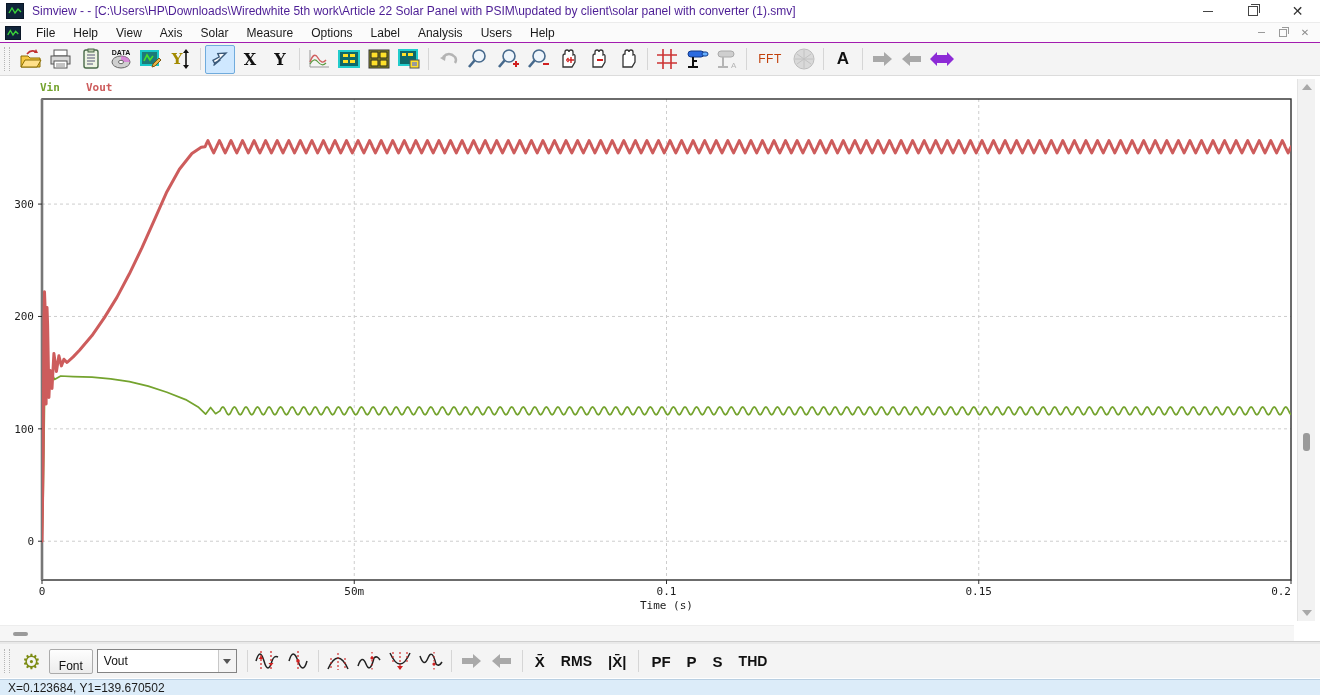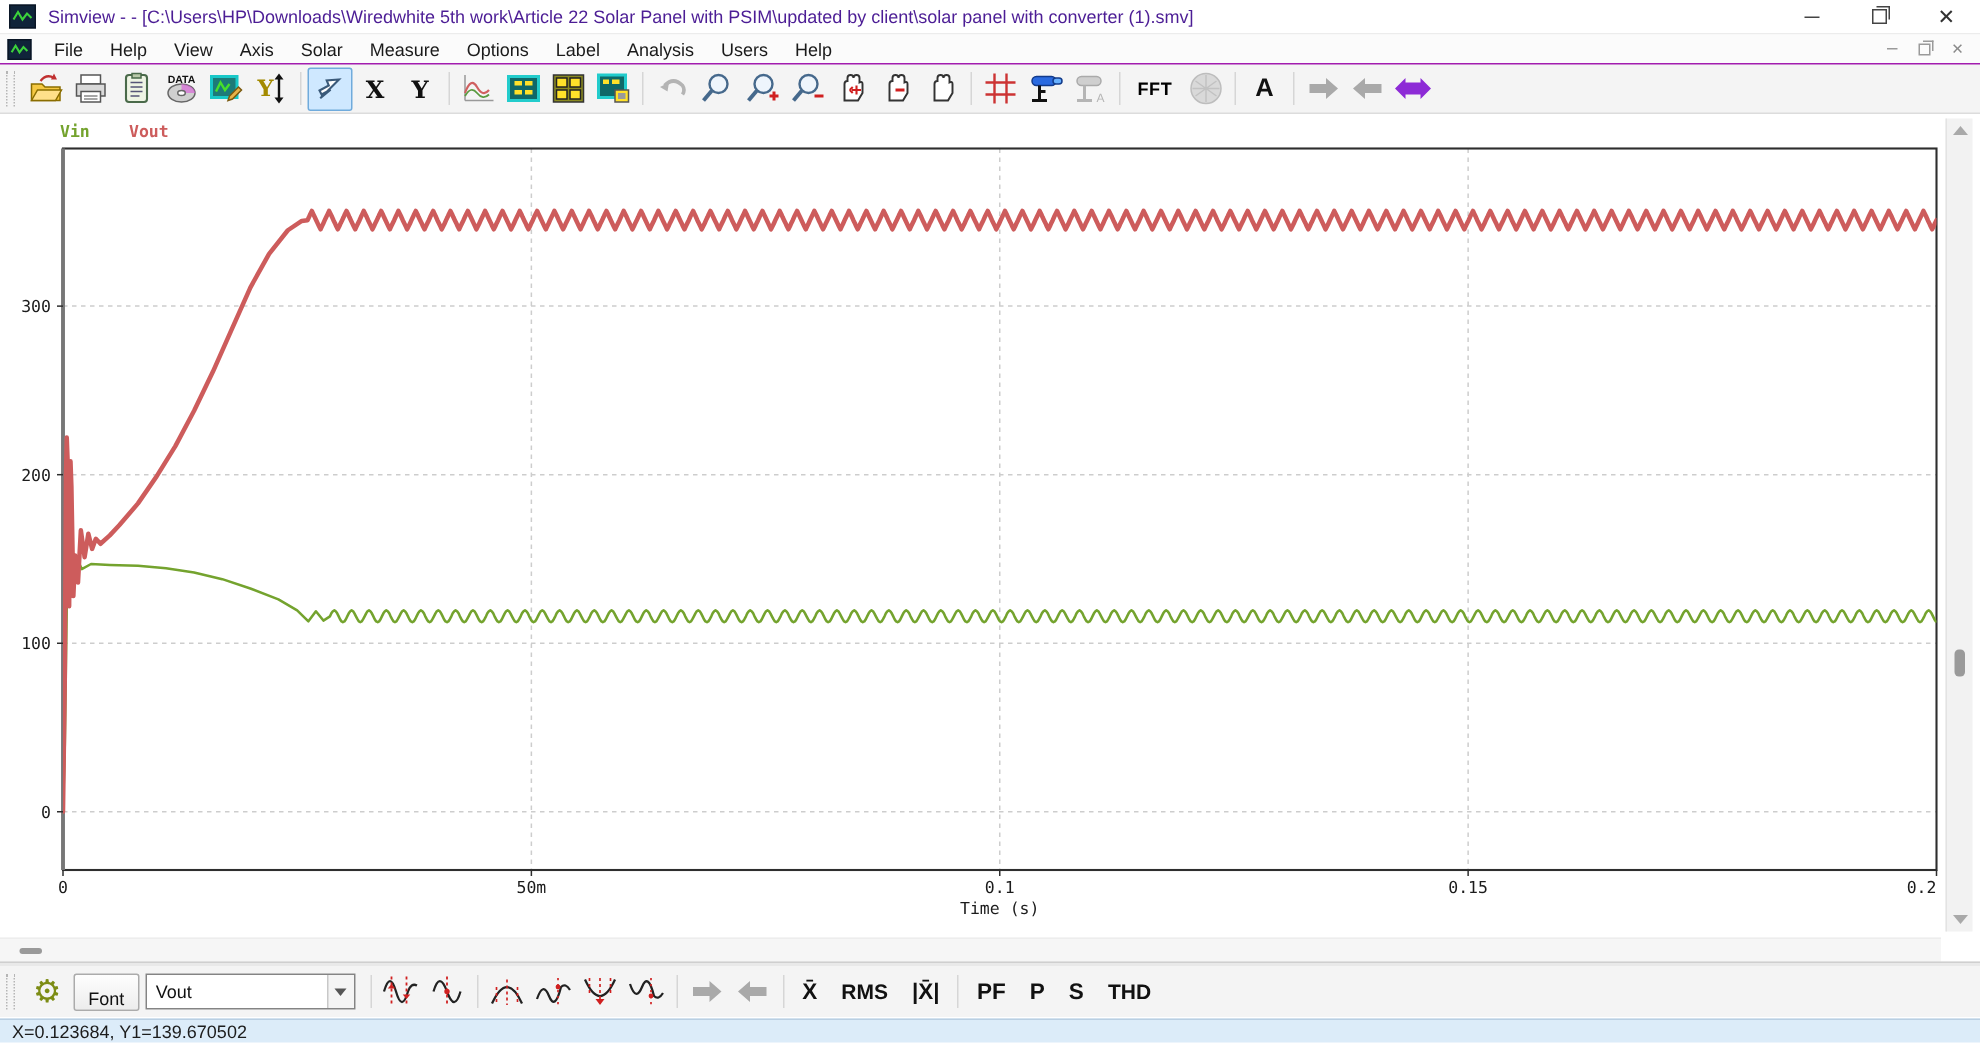--- a/index.html
+++ b/index.html
@@ -29,21 +29,21 @@
   .glyph-restore-s{width:6px;height:6px;border:1px solid #9a9a9a;position:relative;background:transparent;}
   .glyph-restore-s:before{content:"";position:absolute;left:2px;top:-3px;width:6px;height:6px;border:1px solid #9a9a9a;border-bottom:none;border-left:none;}
   
   .toolbar{position:absolute;top:43px;left:0;width:100%;height:33px;background:#f4f4f4;
            border-bottom:1px solid #dcdcdc;display:flex;align-items:center;padding-left:4px;box-sizing:border-box;}
   .grip{width:4px;height:24px;margin-right:6px;border-left:1px dotted #b5b5b5;border-right:1px dotted #b5b5b5;}
   .tbtn{width:28px;height:27px;display:flex;align-items:center;justify-content:center;flex:none;border:1px solid transparent;border-radius:2px;}
   .tbtn.selected{background:#cfe8ff;border:1px solid #70abdc;}
   .sep{width:1px;height:22px;background:#d6d6d6;margin:0 4px;flex:none;}
   .txtbtn{font-family:"DejaVu Serif",serif;font-weight:bold;font-size:16px;color:#111;}
-  .fftbtn{font-weight:bold;font-size:12px;color:#000000;letter-spacing:.5px;}
+  .fftbtn{font-weight:normal;font-size:12px;color:#c2410c;letter-spacing:.5px;}
   .abtn{font-weight:bold;font-size:17px;color:#111;}
   
   .plot{position:absolute;top:77px;left:0;width:1294px;height:548px;background:#fff;}
   .plot svg{position:absolute;left:0;top:0;}
   .vscroll{position:absolute;left:1297px;top:79px;width:17px;height:542px;background:#f2f2f2;
            border-left:1px solid #e3e3e3;display:flex;flex-direction:column;align-items:center;}
   .arr{width:0;height:0;margin:5px 0;}
   .arr.up{border-left:5px solid transparent;border-right:5px solid transparent;border-bottom:6px solid #a9a9a9;}
   .arr.down{border-left:5px solid transparent;border-right:5px solid transparent;border-top:6px solid #a9a9a9;}
   .vtrack{flex:1;width:100%;position:relative;}

